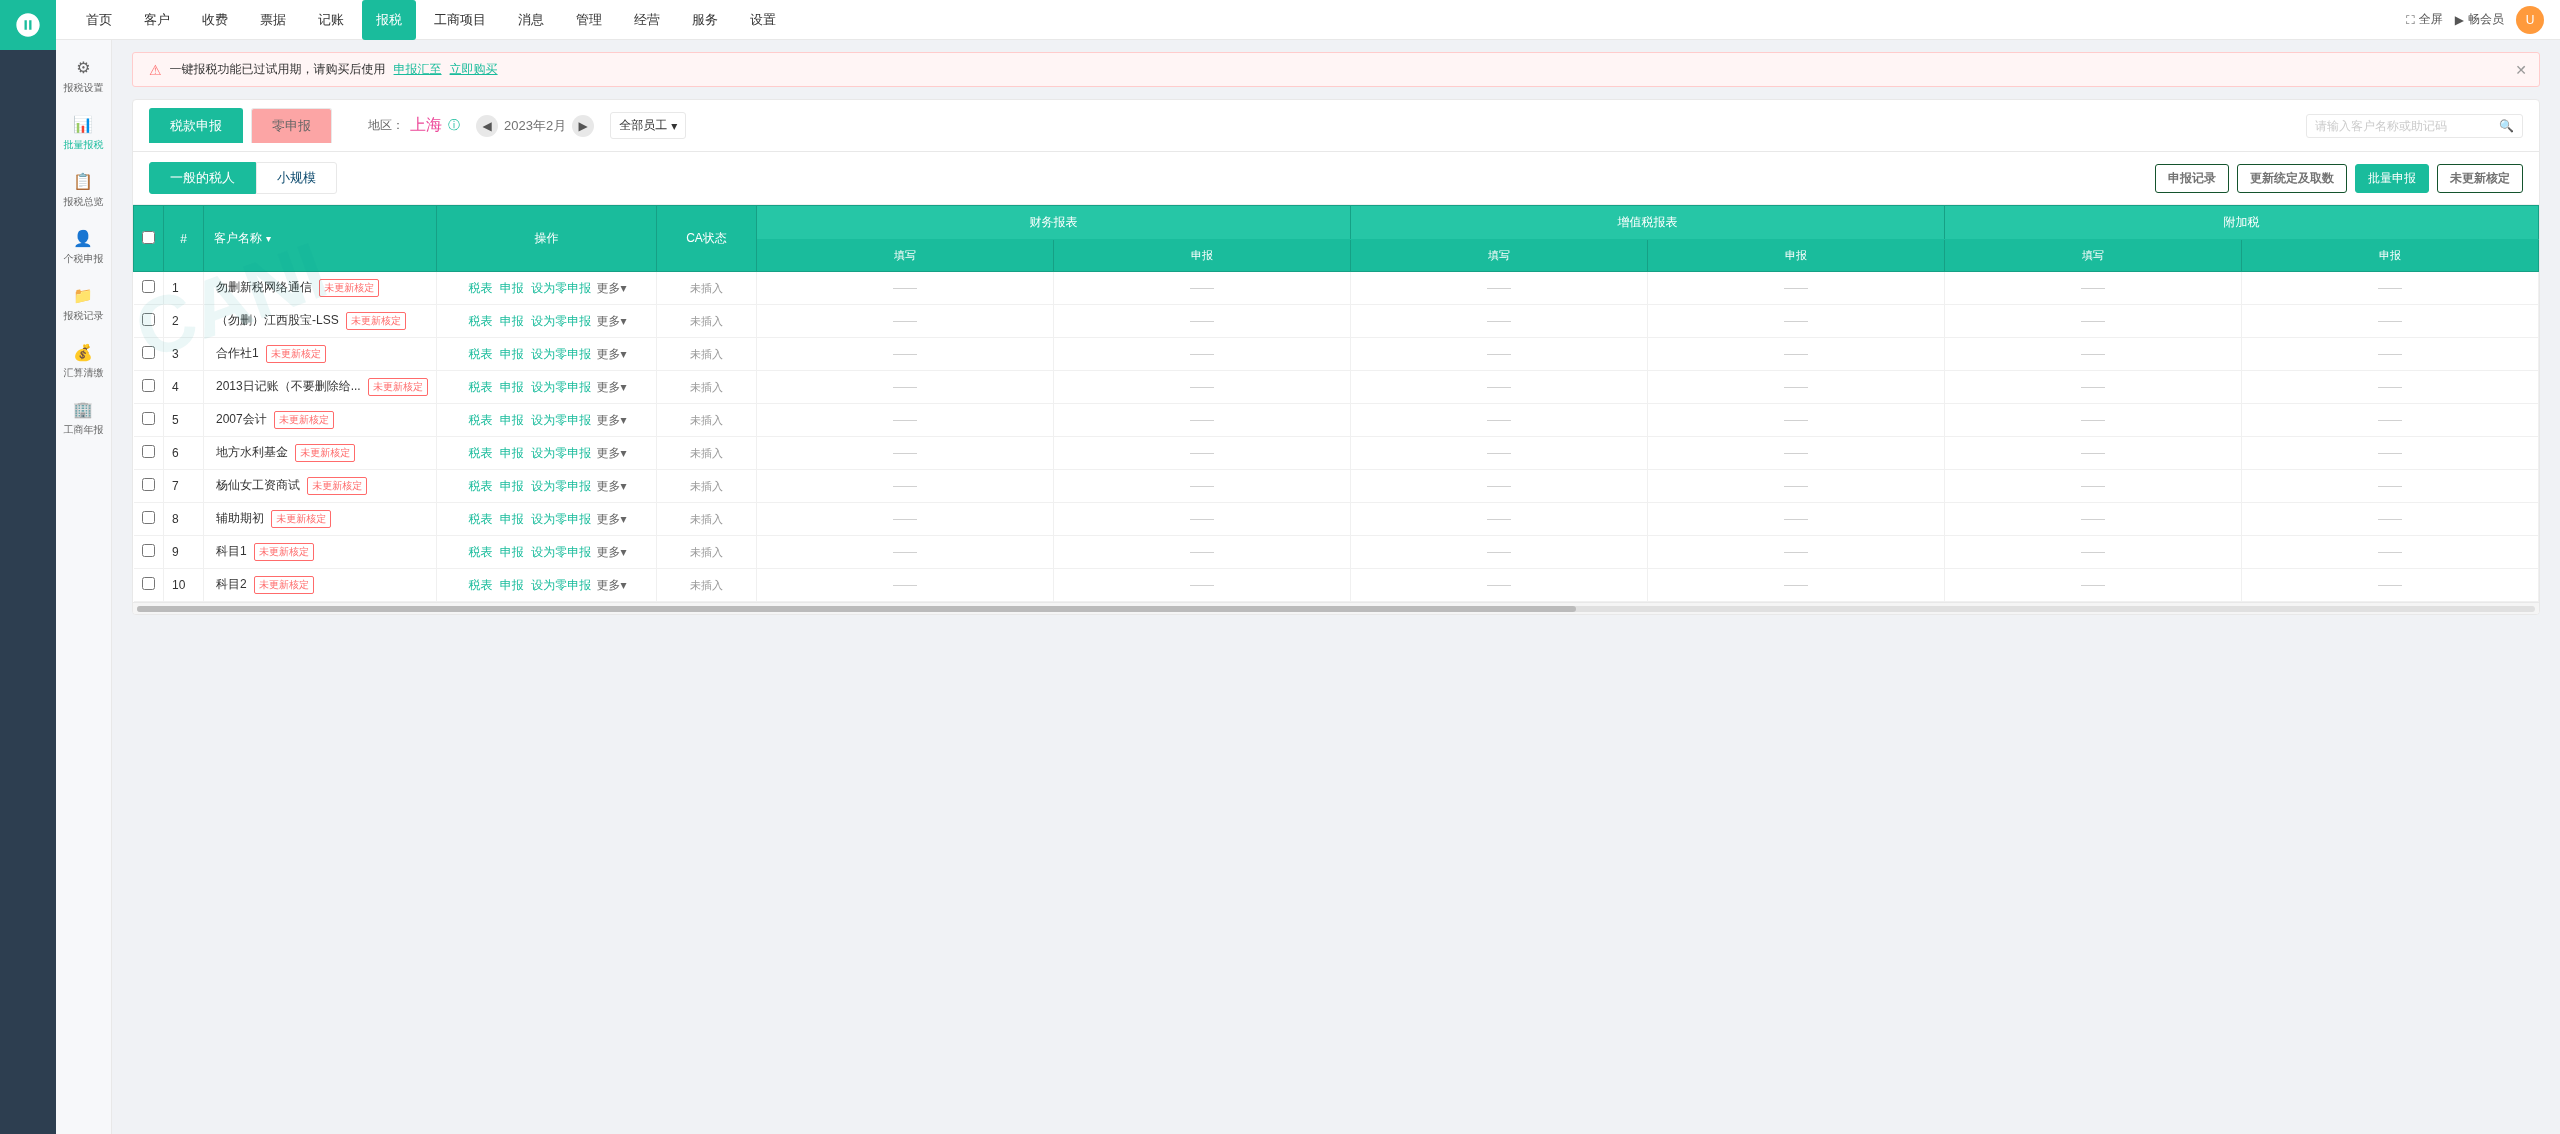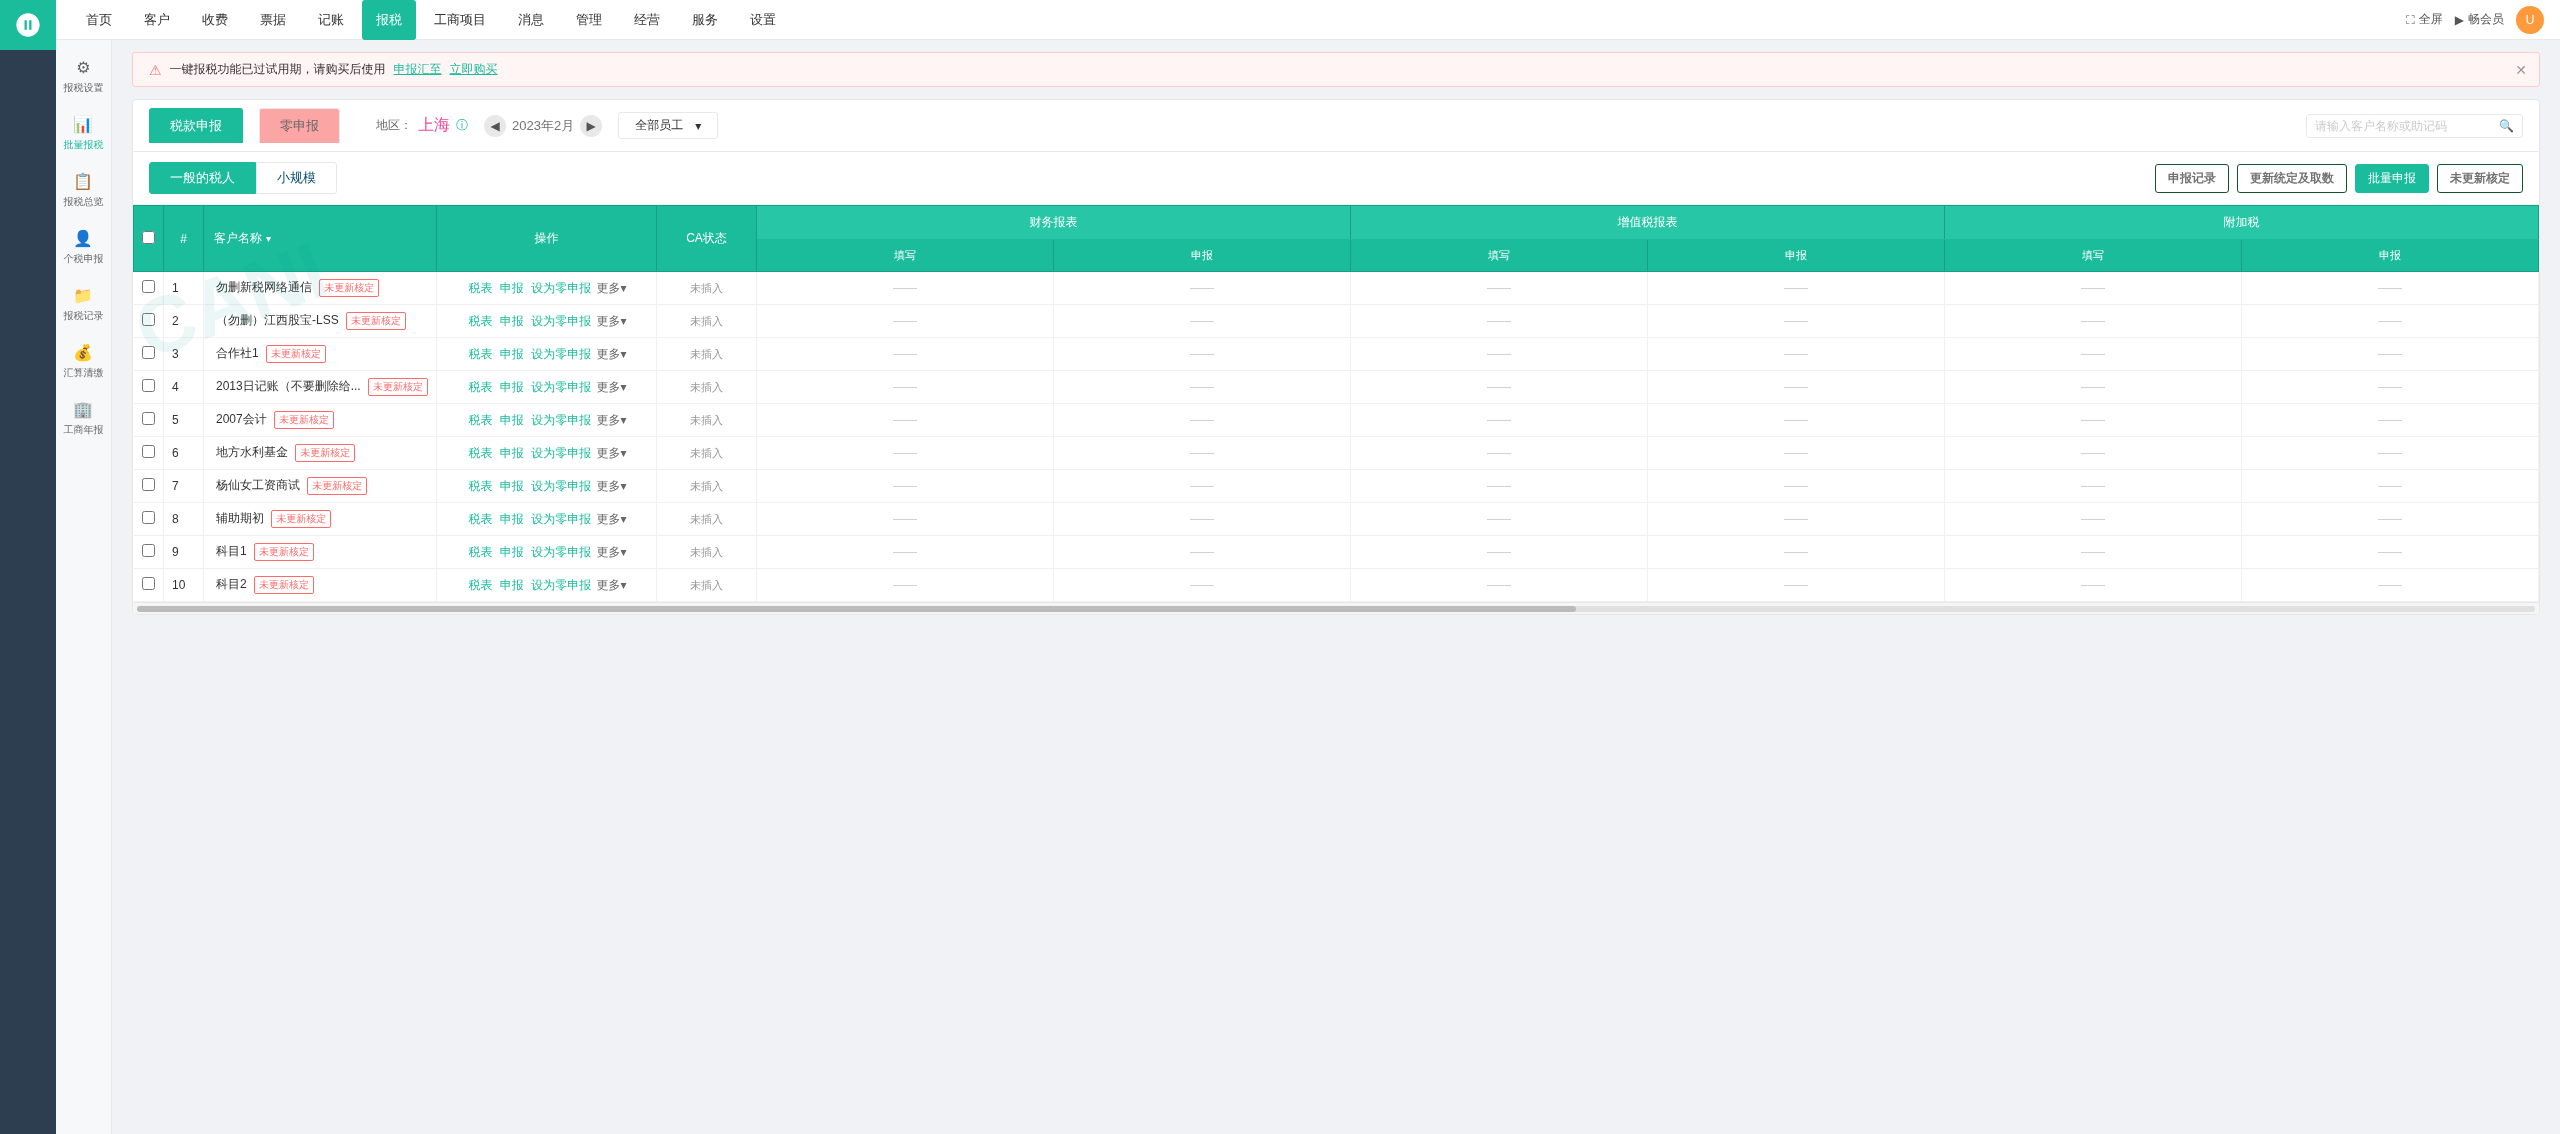--- a/index.html
+++ b/index.html
@@ -169,24 +169,24 @@
       width: 22px; height: 22px;
       background: #e8e8e8;
       border-radius: 50%;
       display: flex; align-items: center; justify-content: center;
       cursor: pointer; font-size: 12px; color: #555;
     }
     .date-text { font-size: 13px; color: #737373; }
     .dept-select {
       display: flex;
       align-items: center;
-      gap: 12px;
+      gap: 4px;
       border: 1px solid #e8e8e8;
       border-radius: 3px;
-      padding: 4px 16px;
+      padding: 4px 8px;
       cursor: pointer;
       font-size: 12px;
       color: #333;
     }
     .search-box {
       display: flex;
       align-items: center;
       border: 1px solid #e8e8e8;
       border-radius: 3px;
       padding: 4px 8px;
@@ -393,21 +393,21 @@
         <span class="banner-icon">⚠</span>
         <span>一键报税功能已过试用期，请购买后使用</span>
         <a class="banner-link">申报汇至</a>
         <a class="banner-link">立即购买</a>
         <span class="banner-close">✕</span>
       </div>
 
       <div class="tax-area">
 
         <div style="display:flex; align-items:center; padding: 8px 16px; border-bottom: 1px solid #e8e8e8; gap:16px; flex-wrap:wrap;">
-          <div style="display:flex; gap:12px;">
+          <div style="display:flex; gap:4px;">
             <div class="tab active">税款申报</div>
             <div class="tab">零申报</div>
           </div>
           <div style="display:flex; align-items:center; gap:6px; margin-left:16px;">
             <span class="region-label">地区：</span>
             <span class="region-value">上海</span>
             <span class="info-icon">ⓘ</span>
           </div>
           <div class="date-nav">
             <div class="date-arrow">◀</div>

